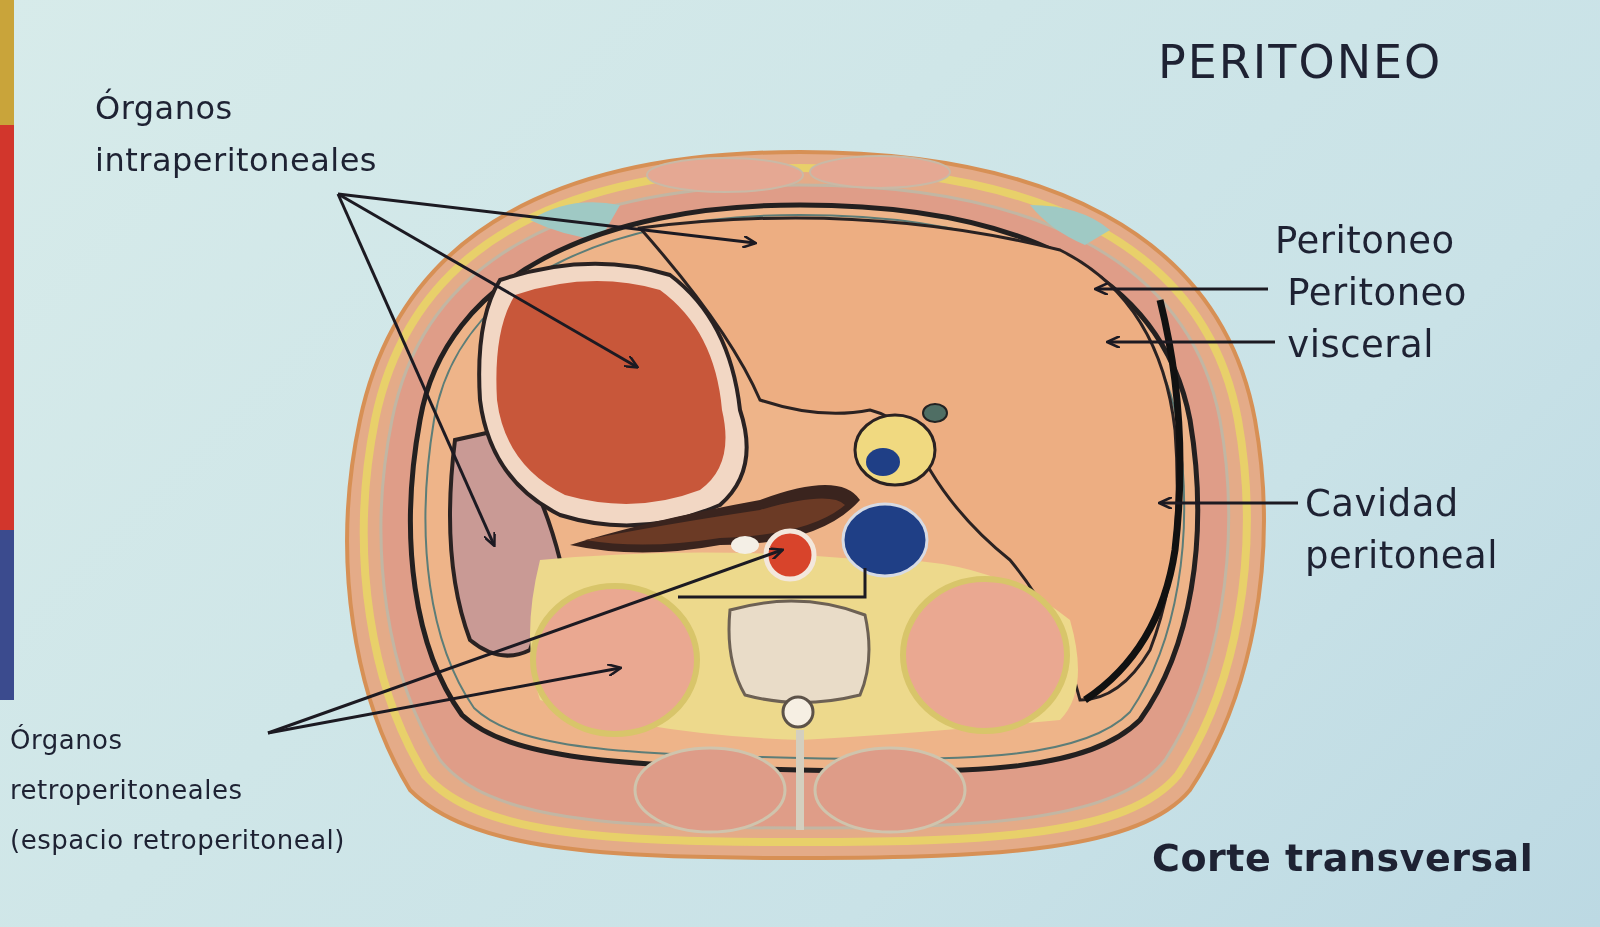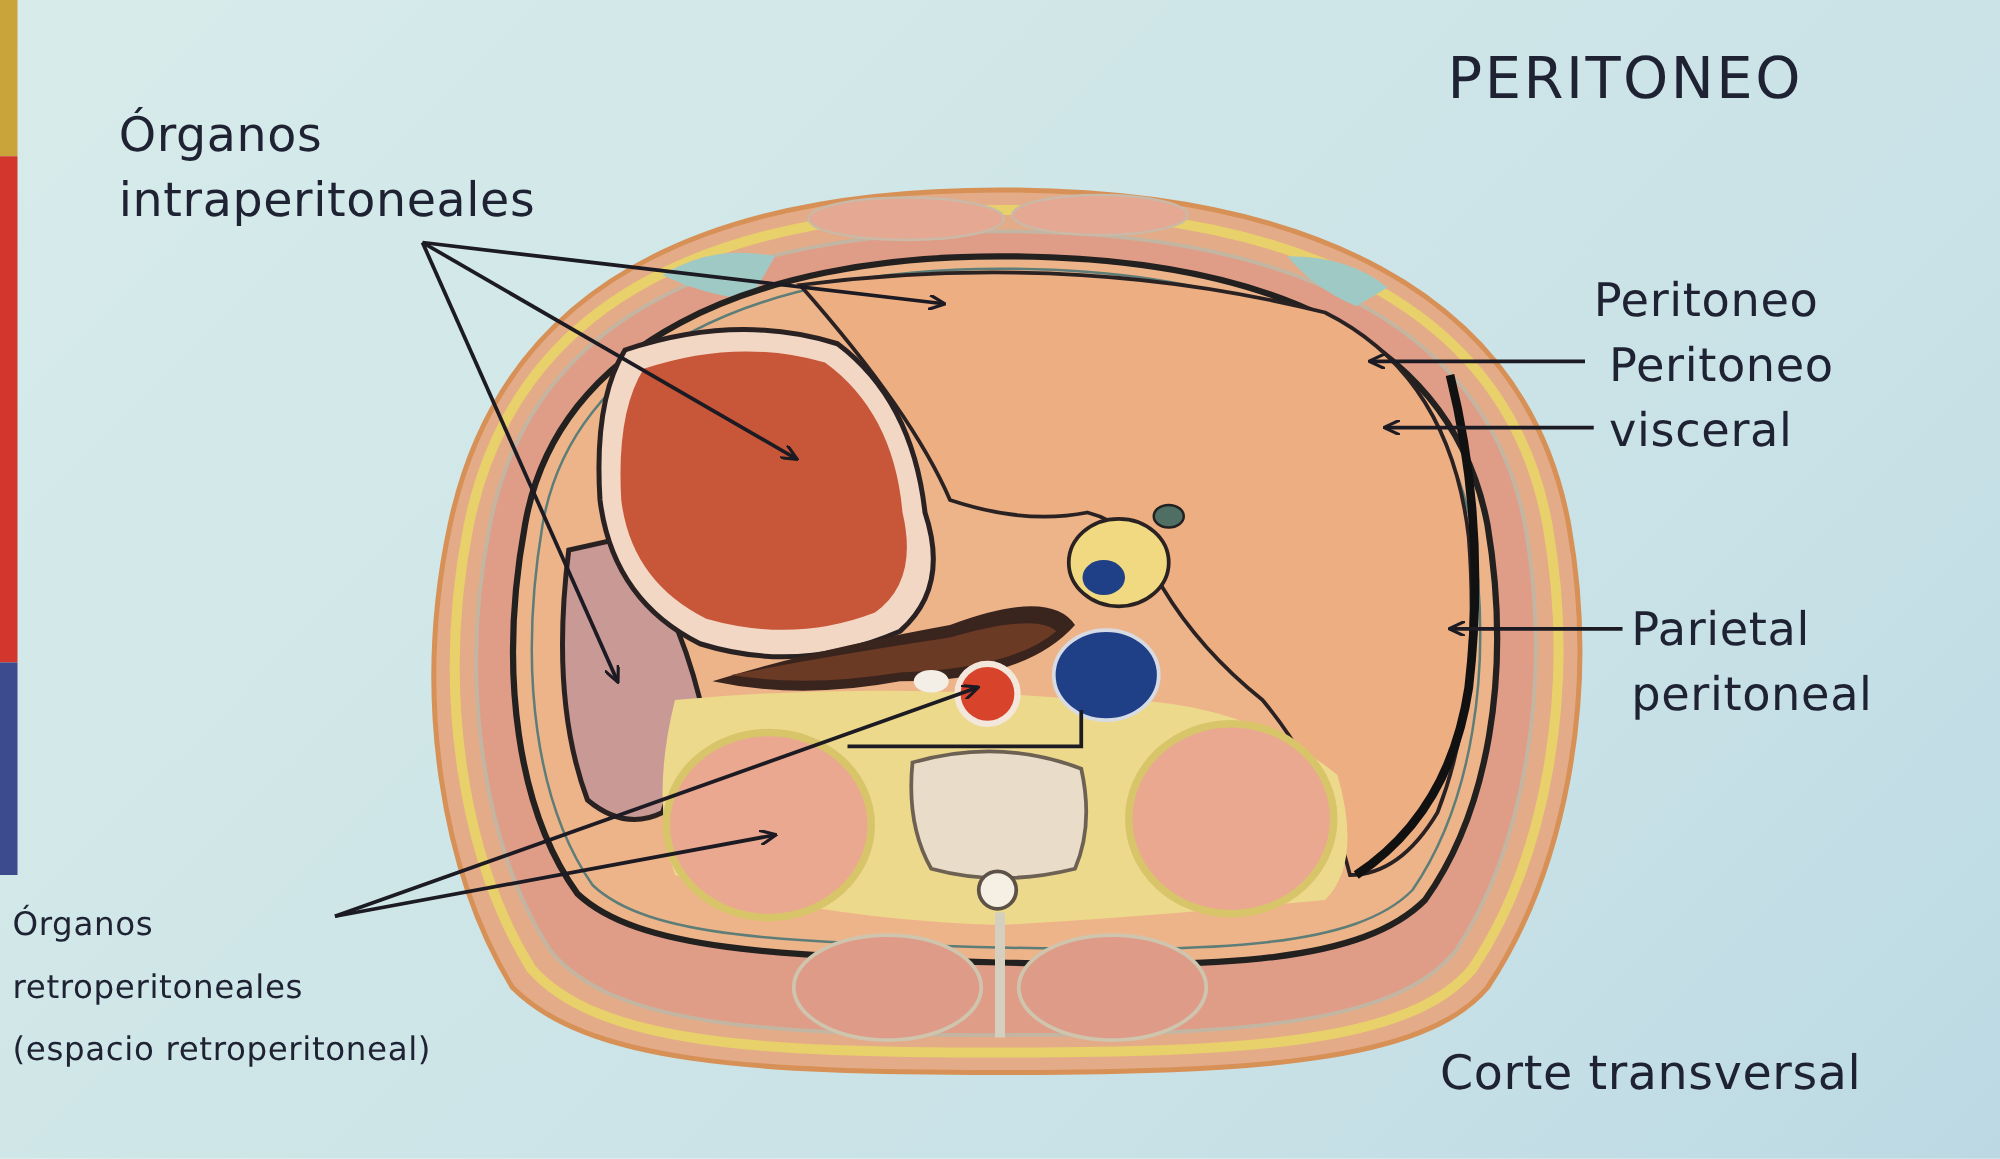--- a/index.html
+++ b/index.html
@@ -6,27 +6,27 @@
   body {
     width:1600px; height:927px; overflow:hidden; position:relative;
     background: linear-gradient(135deg, #d7ebea 0%, #cfe6e8 40%, #c9e2e7 70%, #bcd9e3 100%);
     font-family: "DejaVu Sans", sans-serif;
     color:#1e2233;
   }
   .strip { position:absolute; left:0; width:14px; }
   .strip.gold { top:0; height:125px; background:#c9a43a; }
   .strip.red  { top:125px; height:405px; background:#d2362c; }
   .strip.blue { top:530px; height:170px; background:#3b4b8e; }
-  .label { position:absolute; font-size:38px; line-height:52px; white-space:pre; letter-spacing:0.5px; }
+  .label { position:absolute; font-size:32px; line-height:52px; white-space:pre; letter-spacing:0.5px; }
   #title { left:1158px; top:36px; font-size:46px; letter-spacing:2px; }
   #intra { left:95px; top:82px; }
   #parietal { left:1275px; top:215px; font-size:37px; line-height:52px; }
   #cavidad { left:1305px; top:478px; font-size:37px; line-height:52px; }
   #retro { left:10px; top:715px; font-size:26px; line-height:50px; }
-  #corte { left:1152px; top:832px; font-weight:normal; font-size:38px; }
+  #corte { left:1152px; top:832px; font-weight:bold; font-size:38px; }
   svg.diagram { position:absolute; left:0; top:0; }
 </style>
 </head>
 <body>
 
 <div class="strip gold"></div>
 <div class="strip red"></div>
 <div class="strip blue"></div>
 
 <svg class="diagram" width="1600" height="927" viewBox="0 0 1600 927">
@@ -105,20 +105,20 @@
 
 <div class="label" id="title">PERITONEO</div>
 
 <div class="label" id="intra"><span>Órganos</span>
 <span>intraperitoneales</span></div>
 
 <div class="label" id="parietal"><span>Peritoneo</span>
  <span>Peritoneo</span>
  <span>visceral</span></div>
 
-<div class="label" id="cavidad"><span>Parietal</span>
+<div class="label" id="cavidad"><span>Cavidad</span>
 <span>peritoneal</span></div>
 
 <div class="label" id="retro"><span>Órganos</span>
 <span>retroperitoneales</span>
 <span>(espacio retroperitoneal)</span></div>
 
 <div class="label" id="corte">Corte transversal</div>
 
 </body></html>

